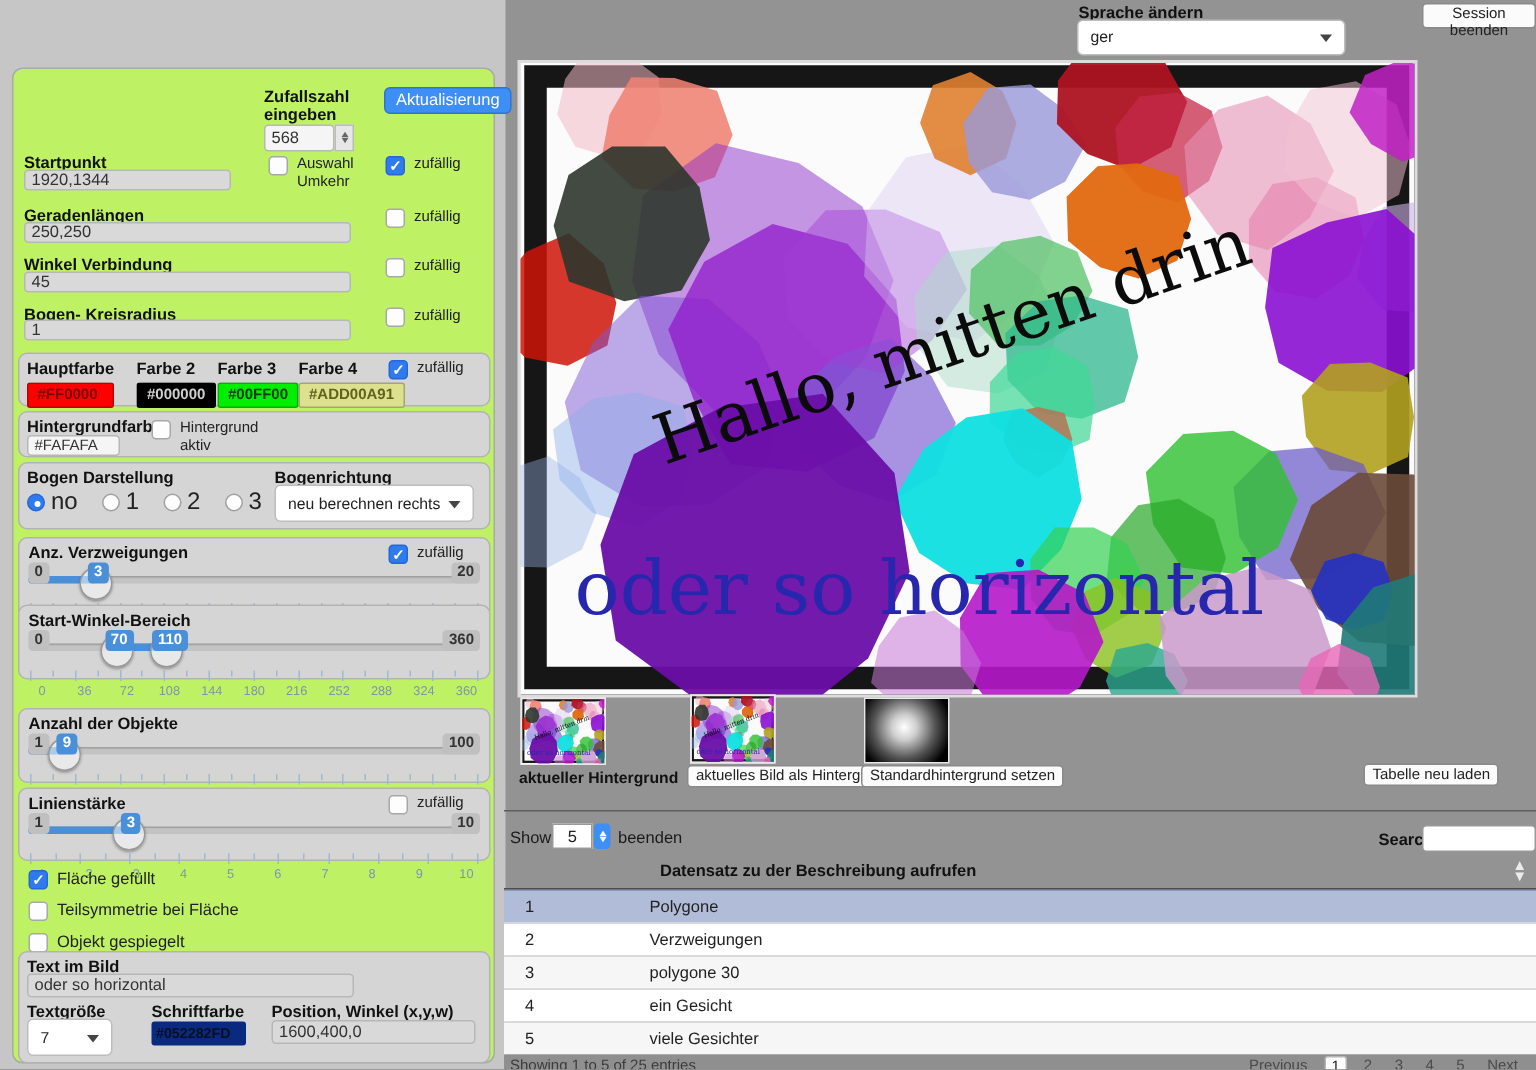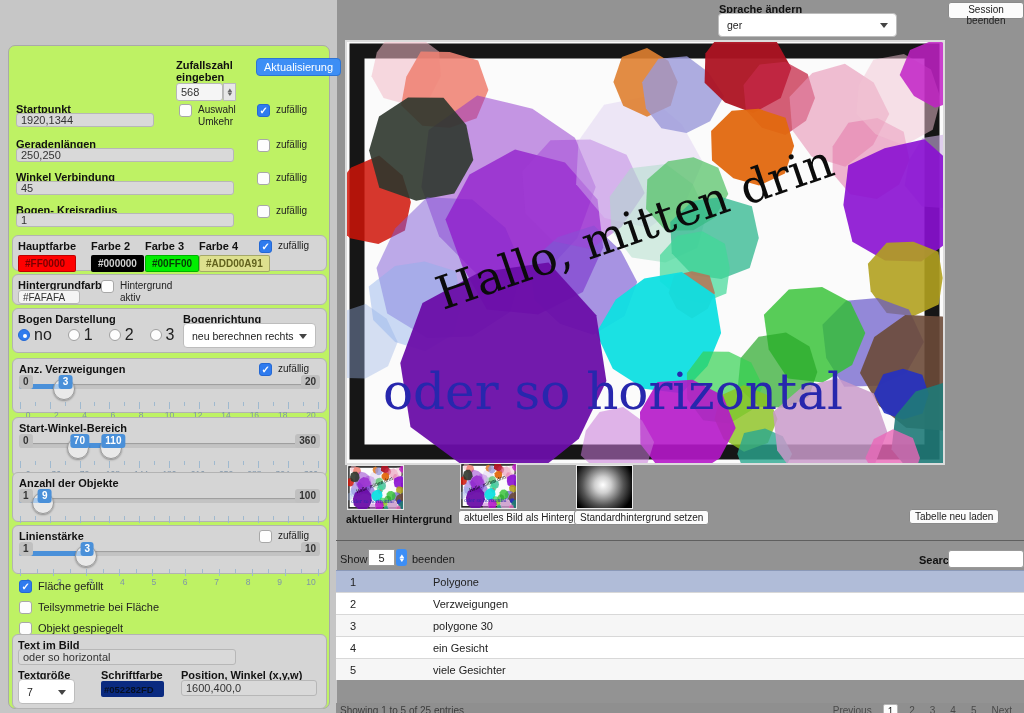--- a/index.html
+++ b/index.html
@@ -239,21 +239,21 @@
             <span>8</span>
             <span>10</span>
             <span>12</span>
             <span>14</span>
             <span>16</span>
             <span>18</span>
             <span>20</span>
           </div>
         </div>
       </div>
-    <div class="sect" style="left:3px;top:371px;width:315px;height:60px">
+    <div class="sect" style="left:3px;top:357px;width:315px;height:50px">
         <div class="lbl abs" style="left: 6px; top: 4px;">Start-Winkel-Bereich</div>
         <div class="sl-wrap">
           <div class="sl-body">
             <div class="sl-track"></div>
             <div class="sl-fill" style="left: 19.4444%; width: 11.1111%;"></div>
             <span class="sl-badge" style="left: 0px;">0</span>
             <span class="sl-badge" style="right: 0px;">360</span>
             <span class="sl-badge val" style="left: 19.4444%; transform: translateX(-40%);">70</span>
             <span class="sl-handle" style="left: 19.4444%; transform: translateX(-50%);"></span>
             <span class="sl-badge val" style="left: 30.5556%; transform: translateX(-40%);">110</span>
@@ -597,20 +597,24 @@
     <span class="stepper blue" style="width:11px;height:17px;margin-left:1px">
         <b>▲</b>
         <b>▼</b>
       </span>
   </div>
   <div class="abs" style="left:412px;top:553px;font-size:11px;color:#1a1a1a">beenden</div>
   <div class="abs lbl" style="left:919px;top:554px">Search:</div>
   <input class="abs tin white" style="left: 948px; top: 550px; width: 76px; height: 18px; background: rgb(255, 255, 255); border-color: rgb(153, 153, 153);" value="">
 
   <div id="dt">
+    <div class="dt-head">
+      <span class="h2">Datensatz zu der Beschreibung aufrufen</span>
+      <span class="sorticon">▲<br>▼</span>
+    </div>
     <div id="dt-body">
         <div class="dt-row sel">
           <span class="c1">1</span>
           <span>Polygone</span>
         </div>
         <div class="dt-row">
           <span class="c1">2</span>
           <span>Verzweigungen</span>
         </div>
         <div class="dt-row odd">

